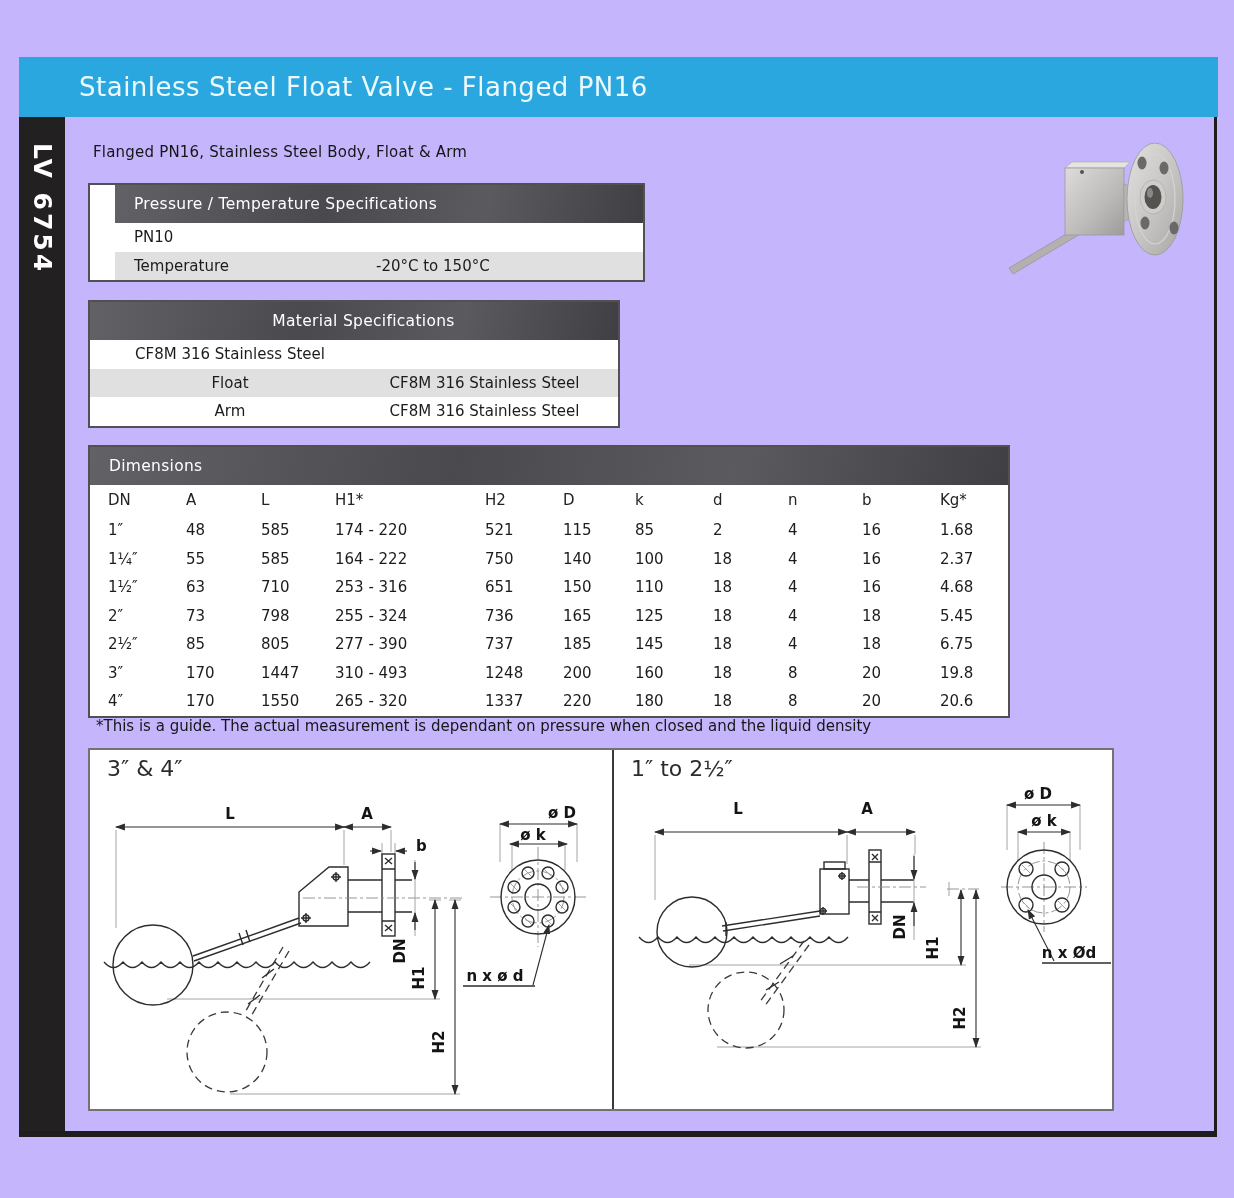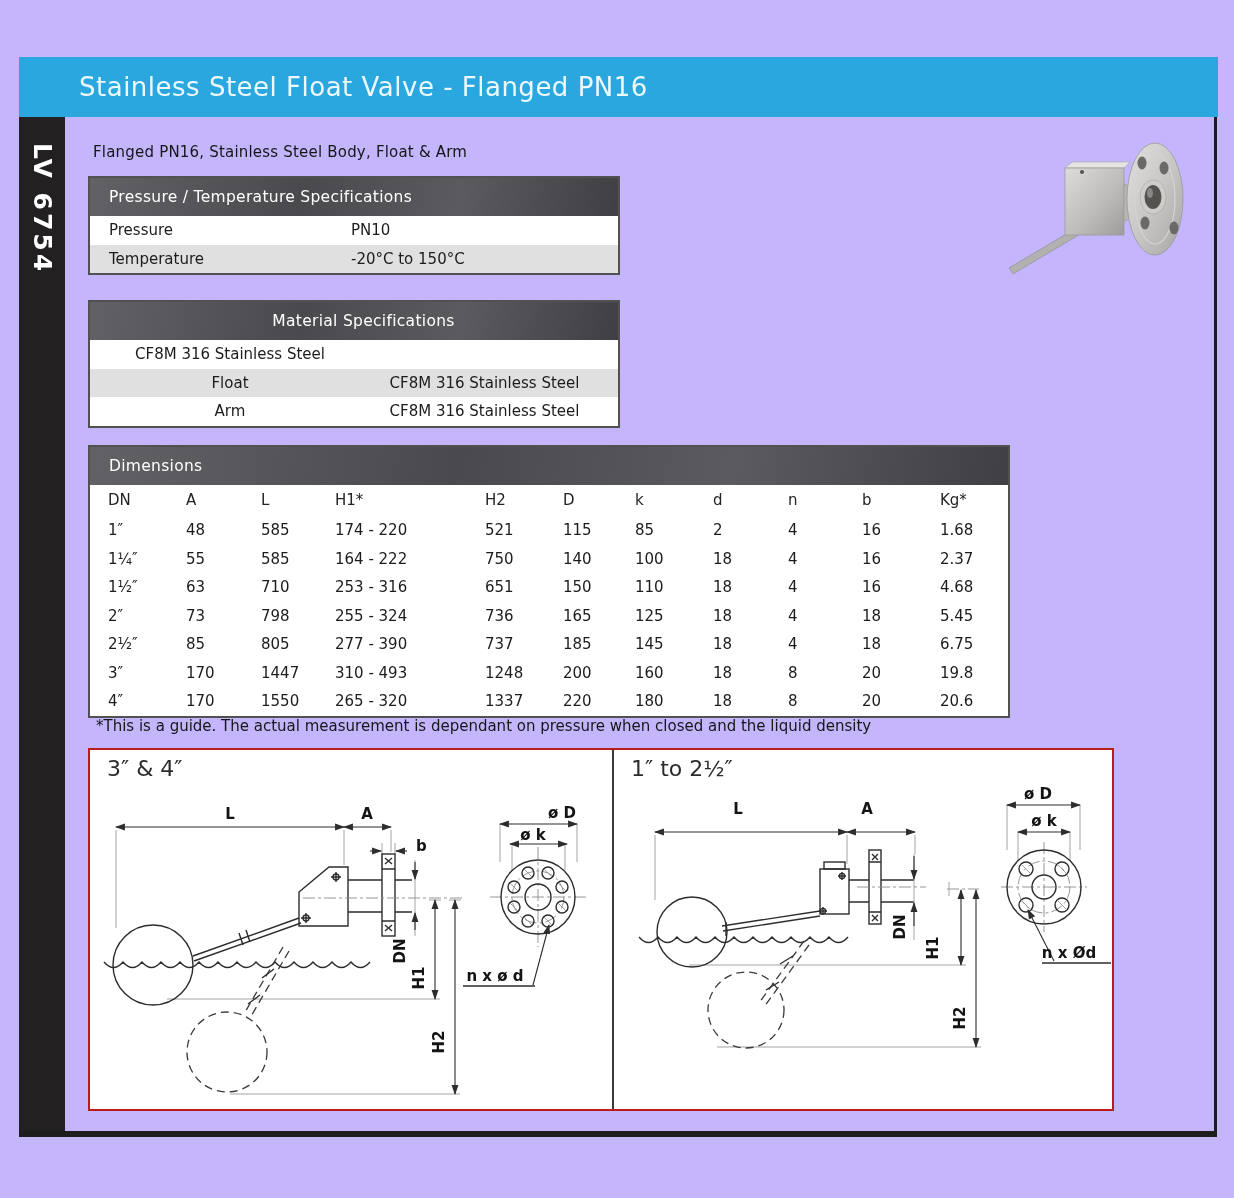--- a/index.html
+++ b/index.html
@@ -18,30 +18,30 @@
 
   .subtitle{position:absolute;left:93px;top:143px;font-size:15px;color:#161616;letter-spacing:.2px;}
 
   
   .spec{position:absolute;background:#fff;border:2px solid #515053;}
   .tbar{height:38px;line-height:38px;padding-left:19px;color:#fff;font-size:15.5px;letter-spacing:.3px;
         background:linear-gradient(100deg,#626165 0%,#4a494d 40%,#5b5a5e 70%,#403f43 100%);}
   .srow{display:grid;grid-template-columns:242px 1fr;padding-left:19px;height:28.5px;line-height:28.5px;
         font-size:15px;background:#fff;}
   .alt{background:#E0E0E0;}
-  #tbl-press{left:88px;top:176px;width:528px;}
+  #tbl-press{left:88px;top:183px;width:528px;padding-left:25px;}
   #tbl-mat{left:88px;top:300px;width:528px;text-align:center;}
   #tbl-dim{left:88px;top:445px;width:918px;}
   .dimrow{display:grid;grid-template-columns:78px 75px 74px 150px 78px 72px 78px 75px 74px 78px 1fr;
           padding-left:18px;height:28.5px;line-height:28.5px;font-size:15px;background:#fff;}
   .dimhead{height:31px;line-height:31px;color:#232323;}
   .footnote{position:absolute;left:96px;top:717px;font-size:15px;color:#171717;}
 
   
-  #drawings{position:absolute;left:88px;top:748px;width:1026px;height:363px;border:2px solid #b91c1c;
+  #drawings{position:absolute;left:88px;top:748px;width:1026px;height:363px;border:2px solid #737373;
             display:flex;box-sizing:border-box;background:#fff;justify-content:space-between;}
   .dbox{position:relative;height:100%;box-sizing:border-box;}
   #dbox-left{width:524px;border-right:2px solid #39393b;}
   #dbox-right{flex:1;padding-left:21px;}
   .dtitle{position:absolute;left:17px;top:6px;font-size:22px;color:#2b2b2b;z-index:2;}
   .dbox svg{position:absolute;left:0;top:0;width:100%;height:100%;}
 
   
   .ln{stroke:#2d2d2f;stroke-width:1.4;fill:none;}
   .thin{stroke:#9a9a9a;stroke-width:0.9;fill:none;}
@@ -101,21 +101,20 @@
       <ellipse cx="172" cy="90" rx="4.5" ry="6.5" fill="#6b6967"></ellipse>
       <ellipse cx="151" cy="59" rx="13" ry="17" fill="#cfcdcb" stroke="#a8a6a4" stroke-width="0.6"></ellipse>
       <ellipse cx="151" cy="59" rx="8.5" ry="12" fill="#55534f"></ellipse>
       <ellipse cx="148" cy="55" rx="3" ry="5" fill="#8a8886"></ellipse>
     </g>
   </svg>
 
   <div id="tbl-press" class="spec">
     <div class="tbar">Pressure / Temperature Specifications</div>
     <div class="srow">
-      <span>Pressure</span>
       <span>PN10</span>
     </div>
     <div class="srow alt">
       <span>Temperature</span>
       <span>-20°C to 150°C</span>
     </div>
   </div>
 
   <div id="tbl-mat" class="spec">
     <div class="tbar">Material Specifications</div>

